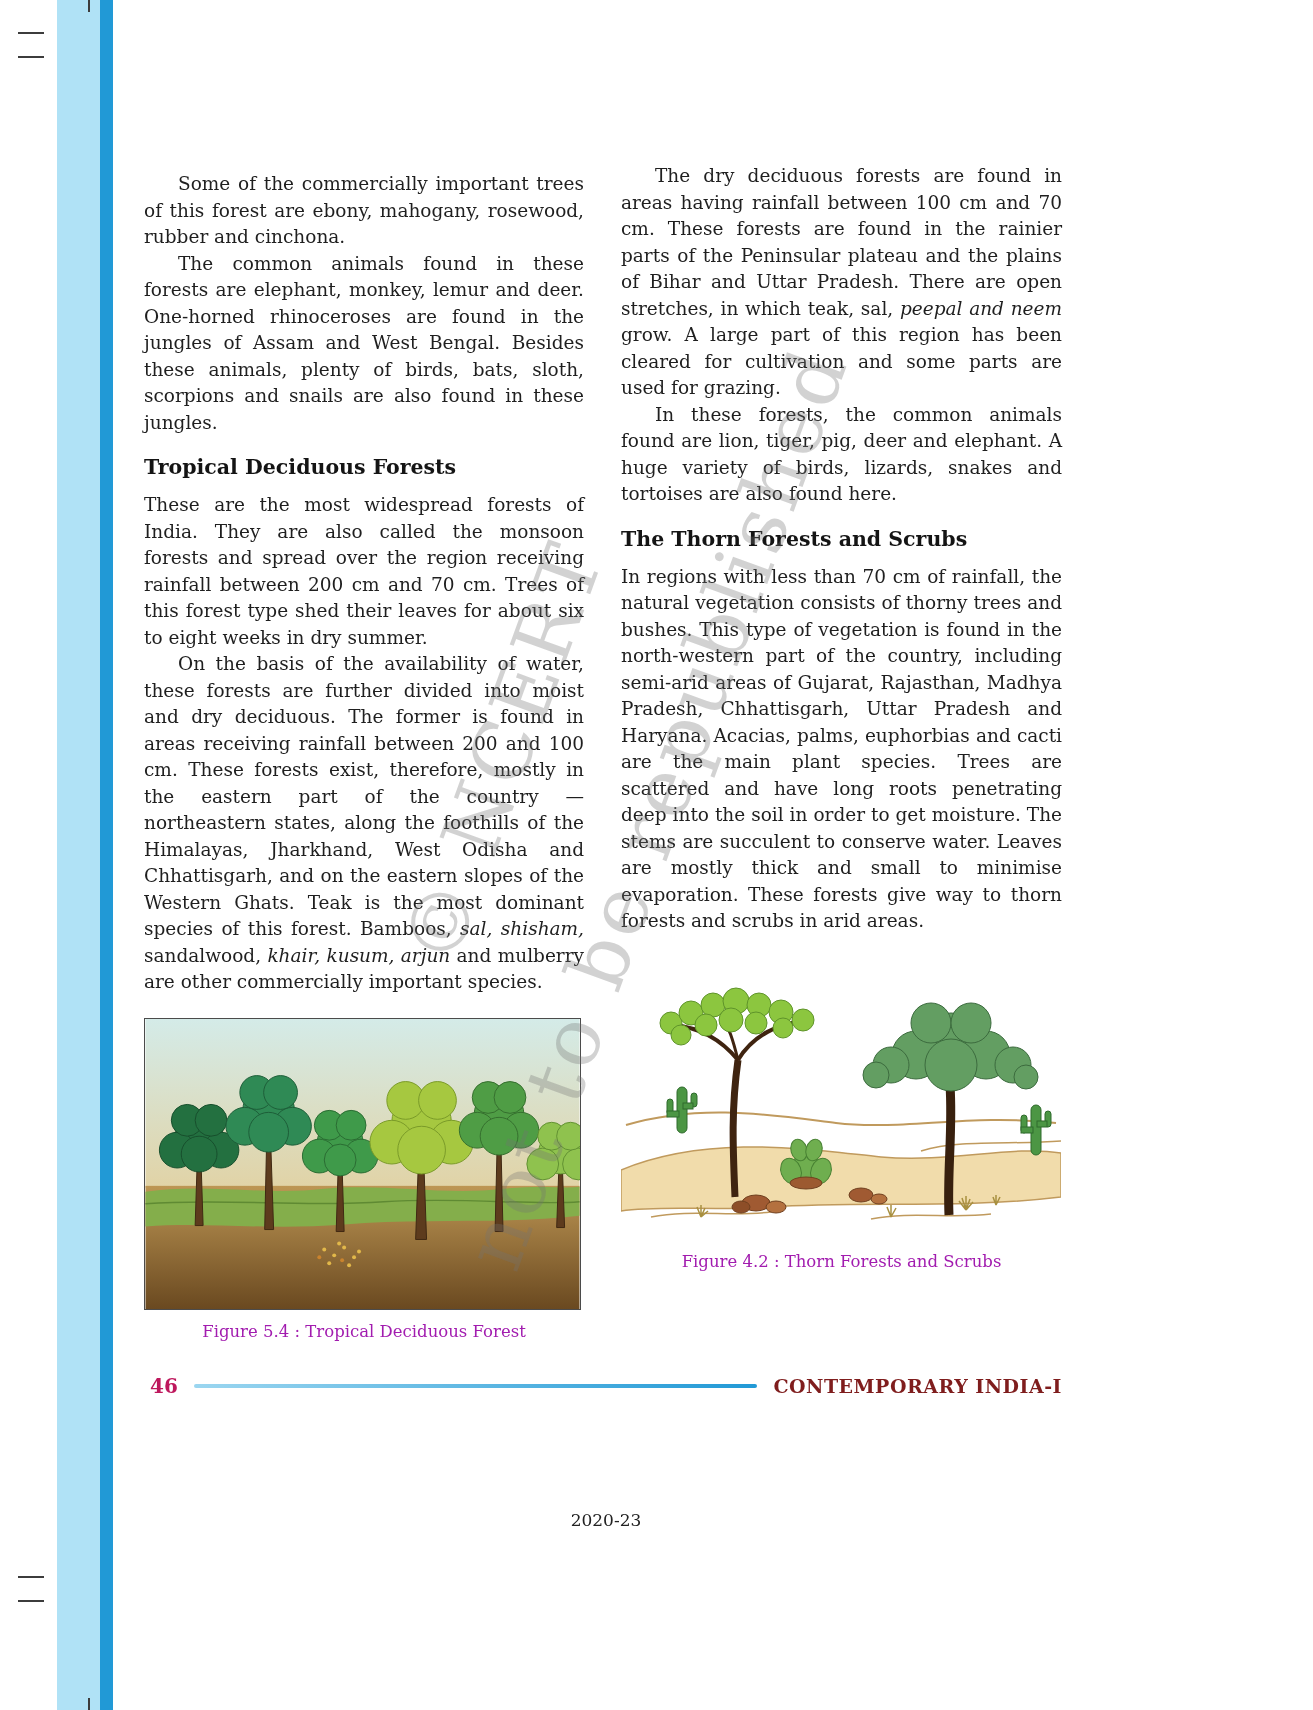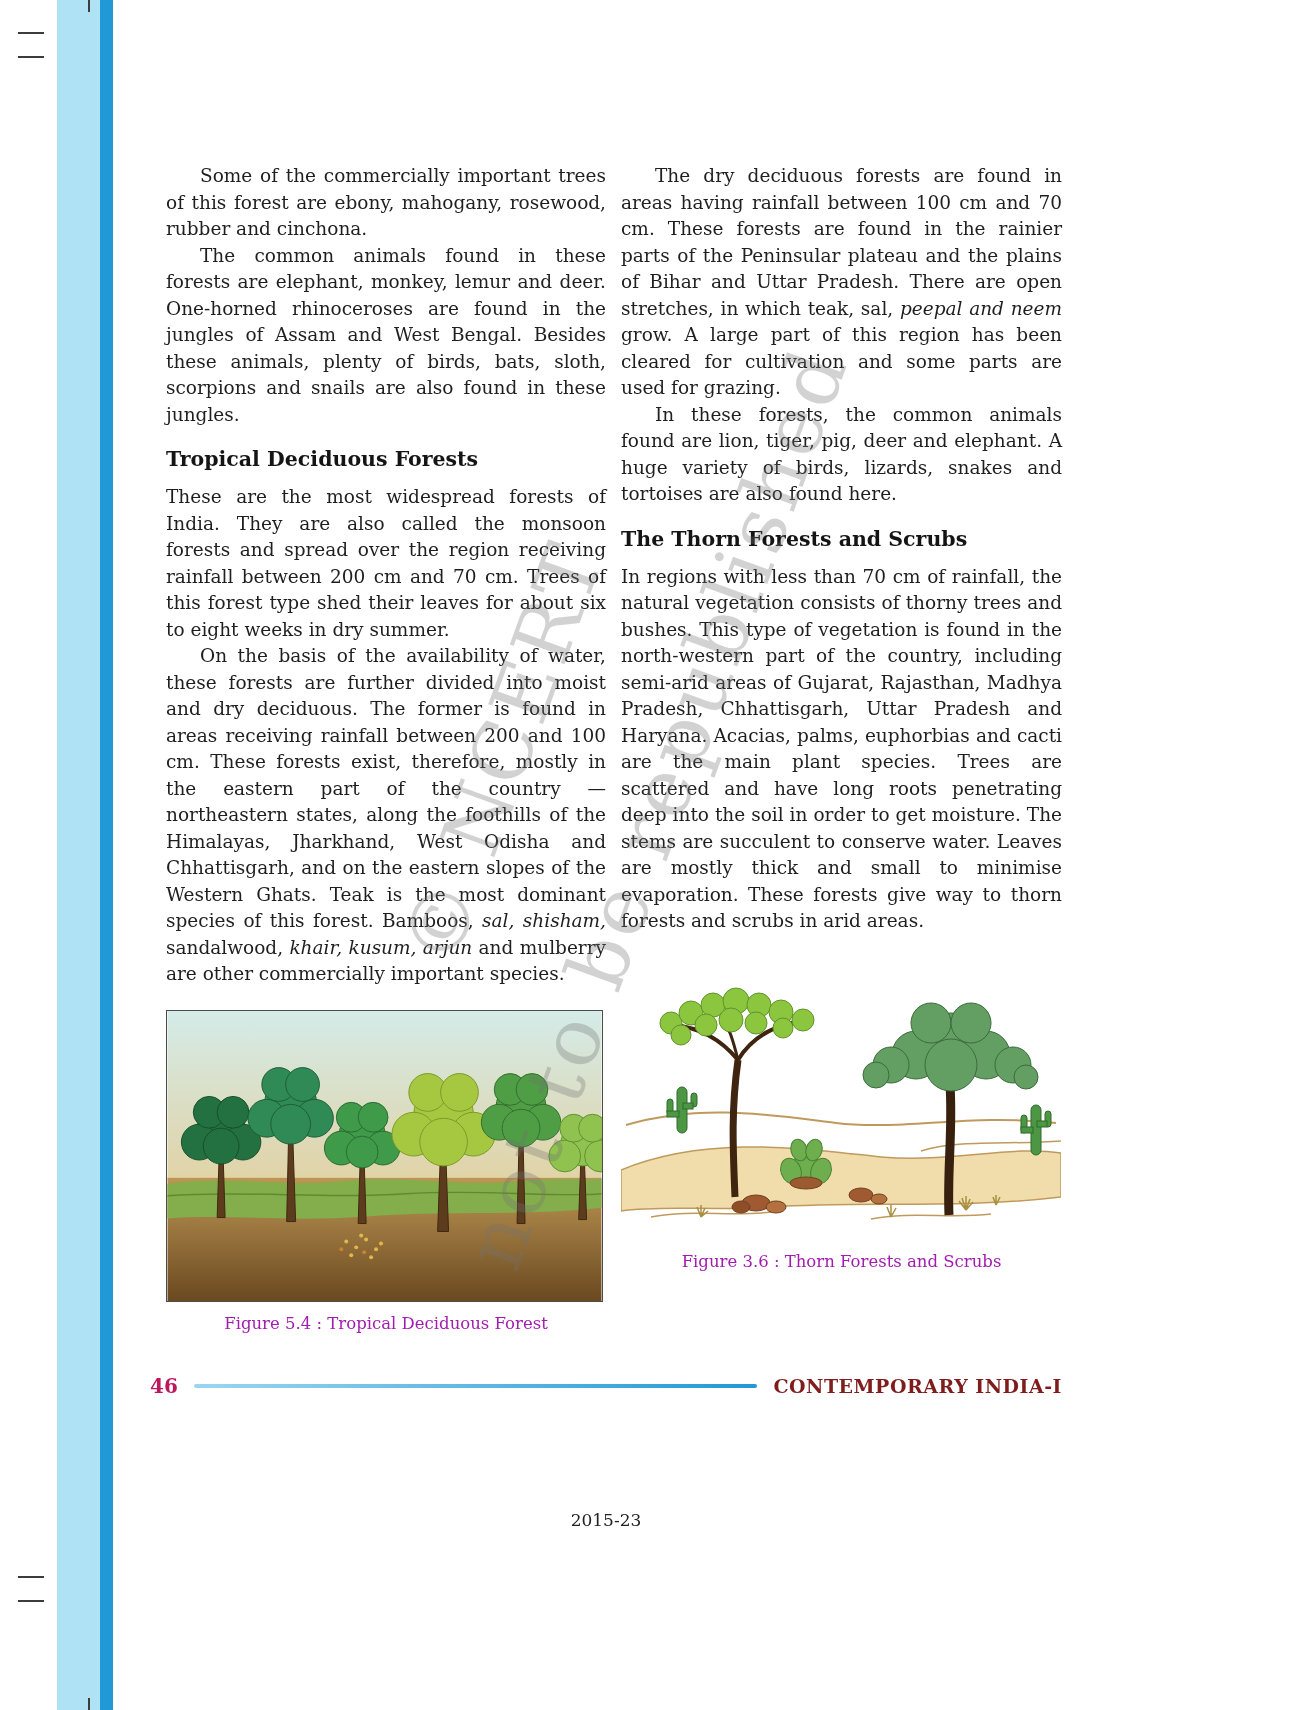--- a/index.html
+++ b/index.html
@@ -19,21 +19,21 @@
   
   .watermark {
     position:absolute; left:130px; top:330px; width:900px; height:900px;
     display:flex; flex-direction:column; align-items:center; justify-content:center; gap:70px;
     transform:rotate(-70deg); z-index:4; pointer-events:none;
     color:rgba(115,115,115,0.32); font-size:80px; letter-spacing:5px; white-space:nowrap;
     font-family:"DejaVu Serif", serif;
   }
   
   .col { position:absolute; top:163px; width:440px; font-size:18.5px; line-height:26.5px; text-align:justify; }
-  .col-left  { left:166px; }
+  .col-left  { left:144px;margin-top:8px; }
   .col-right { left:621px; width:441px; }
   .col p { margin:0; }
   .col p.indent { text-indent:34px; }
   .col h3 { font-size:20.5px; line-height:26px; margin:18px 0 12px; font-weight:bold; color:#141414; text-align:left; }
   .col i { font-style:italic; }
   figure { margin:0; }
   .fig { margin-top:22px; }
   .fig svg { display:block; }
   .fig54 svg { border:1px solid #4b4b4b; }
   figcaption { margin-top:12px; font-size:16.5px; line-height:20px; text-align:center; color:#a21caf; }
@@ -267,24 +267,24 @@
           <ellipse cx="258" cy="234" rx="8" ry="5" fill="#b4713f" stroke="#70401f"></ellipse>
         </g>
 
         <g stroke="#a89040" stroke-width="1.5" fill="none">
           <path d="M345,245 l-4,-12 M345,245 l0,-14 M345,245 l4,-11 M345,245 l7,-8 M345,245 l-7,-9"></path>
           <path d="M80,252 l-4,-10 M80,252 l0,-12 M80,252 l4,-9 M80,252 l7,-6"></path>
           <path d="M270,252 l-4,-10 M270,252 l0,-12 M270,252 l5,-9"></path>
           <path d="M375,240 l-3,-8 M375,240 l0,-10 M375,240 l4,-8"></path>
         </g>
       </svg>
-      <figcaption>Figure 3.6 : Thorn Forests and Scrubs</figcaption>
+      <figcaption>Figure 4.2 : Thorn Forests and Scrubs</figcaption>
     </figure>
   </div>
 
   <div class="footer">
     <span class="pagenum">46</span>
     <span class="rule"></span>
     <span class="booktitle">CONTEMPORARY INDIA-I</span>
   </div>
-  <div class="year">2015-23</div>
+  <div class="year">2020-23</div>
 
 </div>
 
 </body></html>

